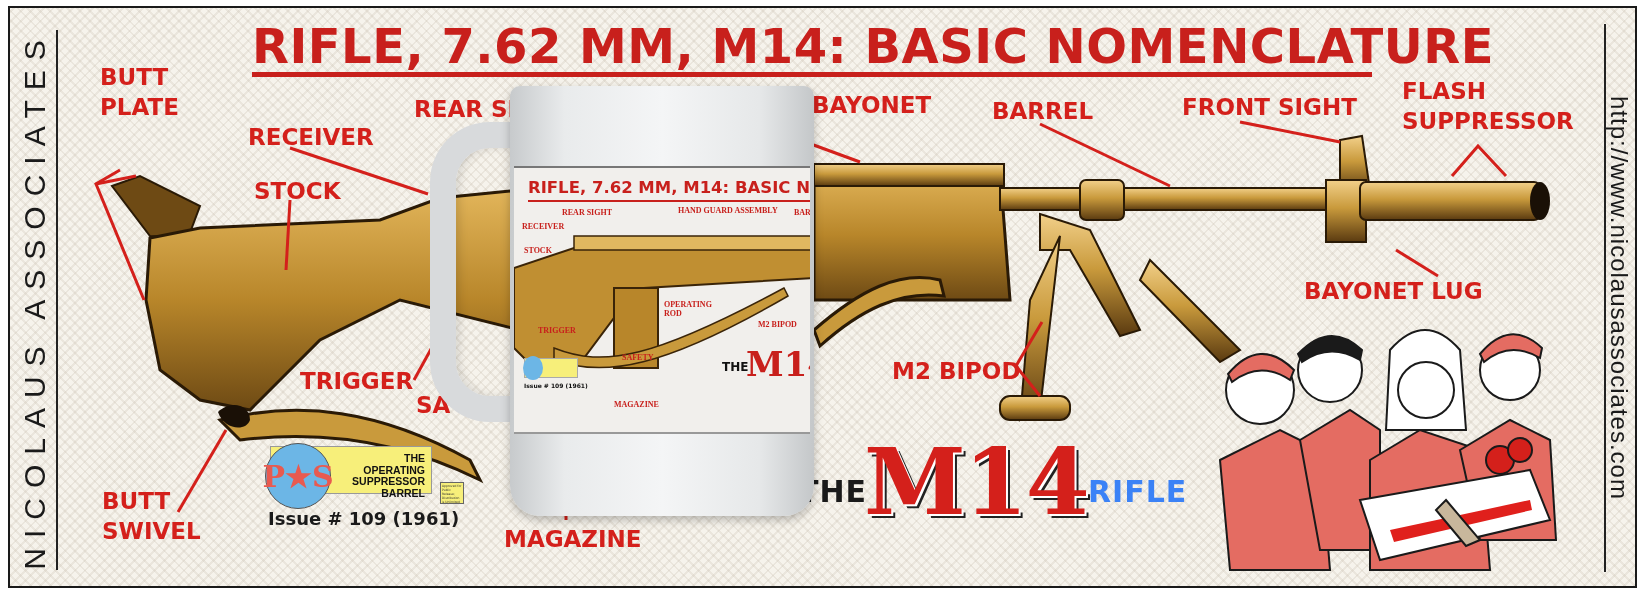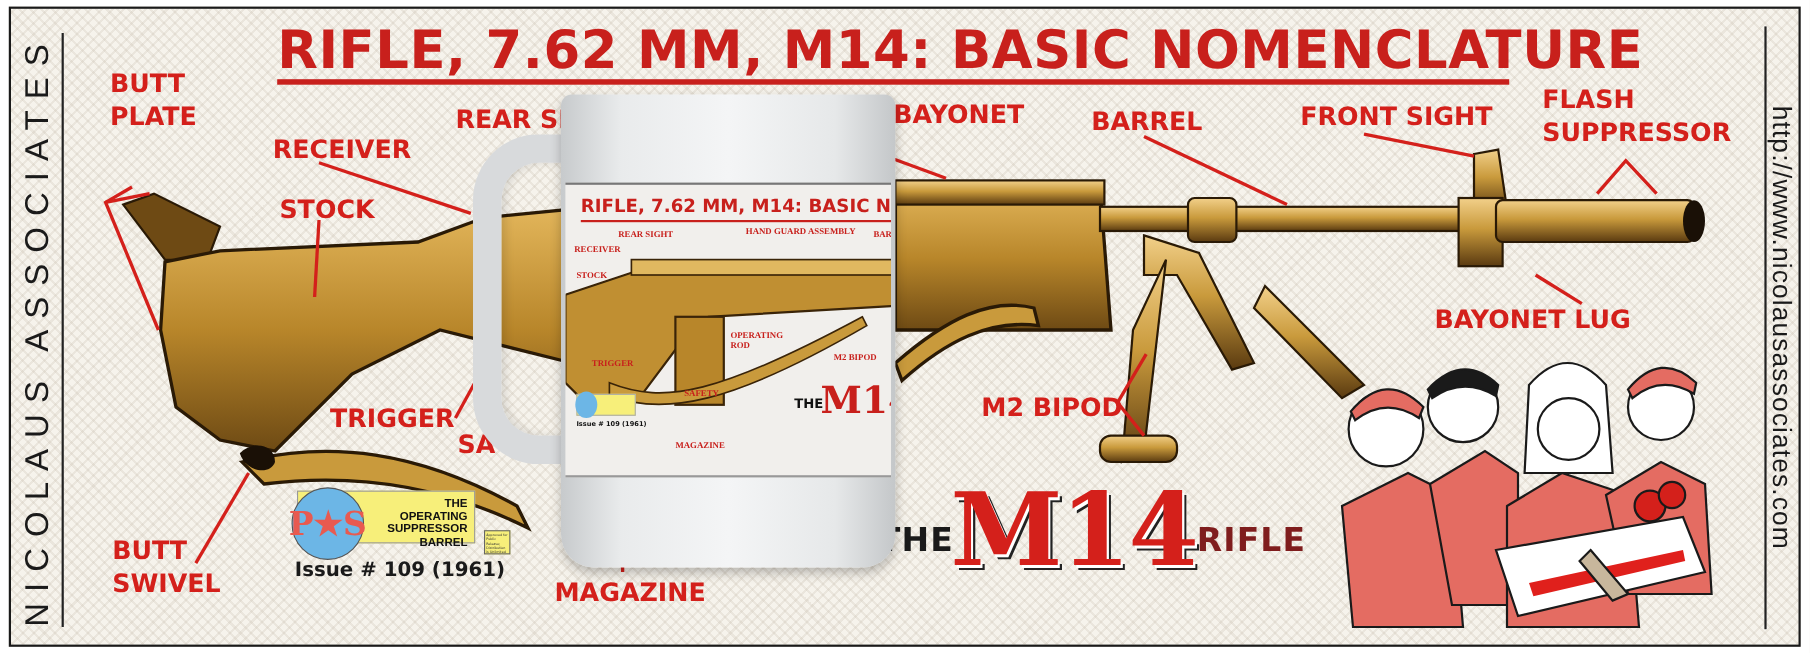--- a/index.html
+++ b/index.html
@@ -85,21 +85,21 @@
     position: absolute; left: 0; top: 40px; font-family: "DejaVu Sans", sans-serif; font-weight: bold;
     font-size: 30px; color: #1a1a1a; letter-spacing: 1px;
   }
   .the-m14 .m14 {
     position: absolute; left: 66px; top: -6px; font-family: "DejaVu Serif", serif; font-weight: bold;
     font-size: 92px; color: #d4201b; letter-spacing: -2px;
     text-shadow: 2px 2px 0 #fff, 4px 4px 0 #222;
   }
   .the-m14 .rifle-word {
     position: absolute; left: 290px; top: 40px; font-family: "DejaVu Sans", sans-serif; font-weight: bold;
-    font-size: 30px; color: #7f1d1d; letter-spacing: 1px;
+    font-size: 30px; color: #3b82f6; letter-spacing: 1px;
   }
 
   
   .mug-handle {
     position: absolute; left: 430px; top: 122px; width: 110px; height: 300px;
     border: 26px solid #d8dadc; border-right: none; border-radius: 60px 0 0 60px;
     background: transparent;
     box-shadow: inset 4px 0 8px rgba(0,0,0,0.12);
   }
   .mug {

